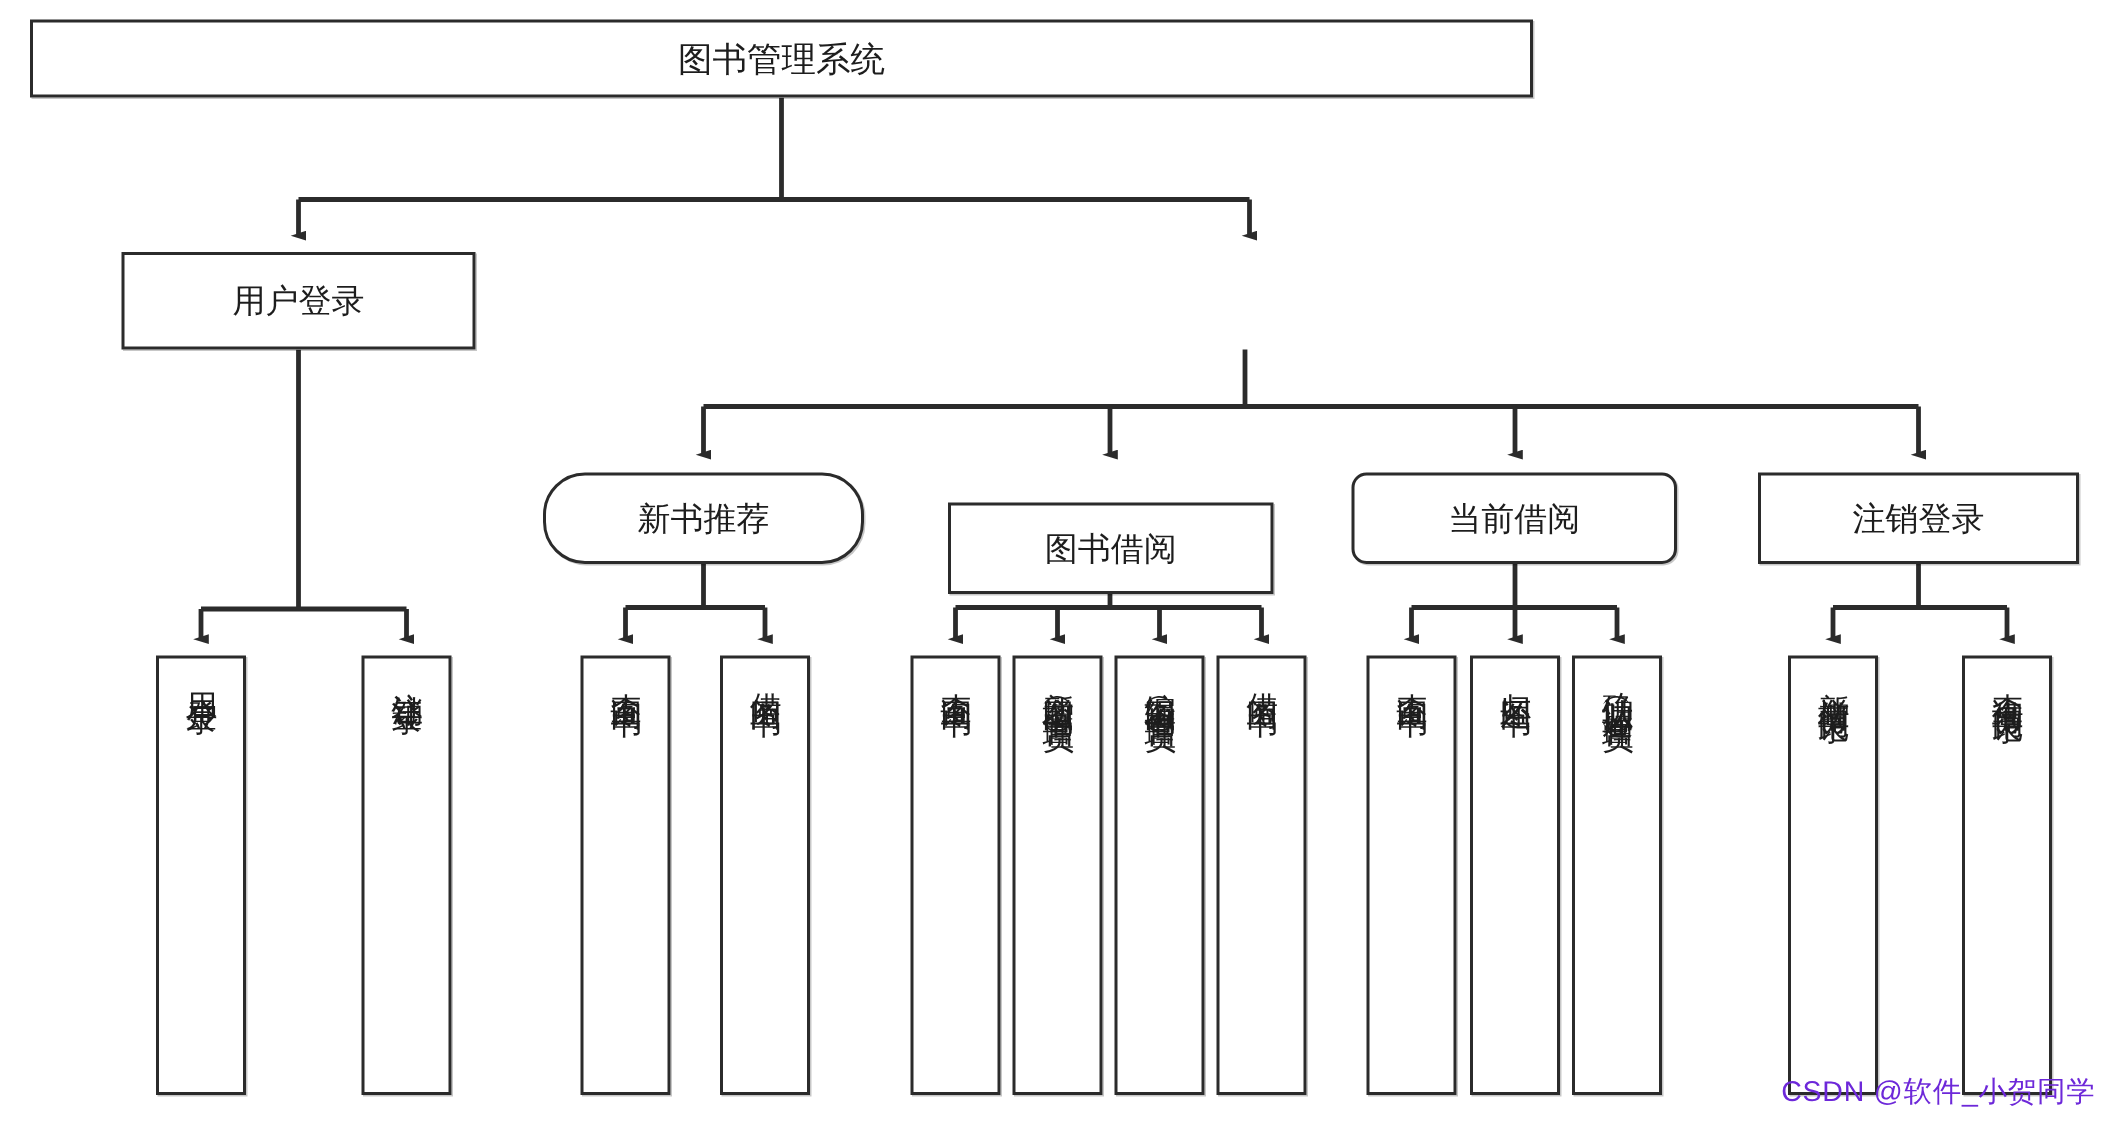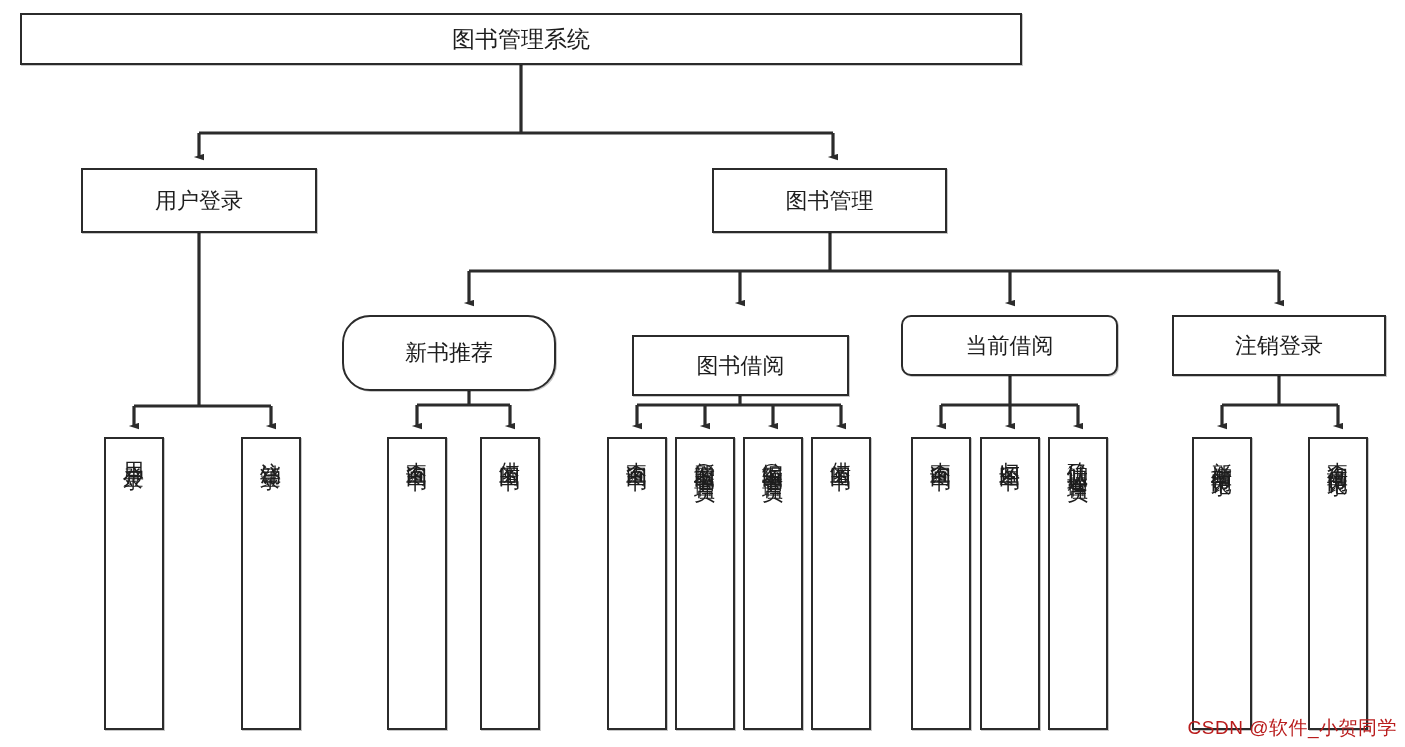--- a/index.html
+++ b/index.html
@@ -71,21 +71,21 @@
     letter-spacing: 3px;
     line-height: 1;
     white-space: nowrap;
   }
 
   .watermark {
     position: absolute;
     right: 8px;
     bottom: 6px;
     font-size: 19px;
-    color: #b91c1c;
+    color: #6d28d9;
     letter-spacing: 0.5px;
     white-space: nowrap;
   }
 </style>
 </head>
 <body>
 
 <div id="diagram-canvas">
 
   <svg id="edge-layer" viewBox="0 0 1405 747" width="1405" height="747">
@@ -139,25 +139,22 @@
     </g>
   </svg>
 
   <div class="node root" style="left:20px; top:13px; width:1002px; height:52px;">
     <span class="node-label">图书管理系统</span>
   </div>
 
   <div class="node level2" style="left:81px; top:168px; width:236px; height:65px;">
     <span class="node-label">用户登录</span>
   </div>
-  <div class="node level2" style="left:712px; top:168px; width:235px; height:65px;">
-    <span class="node-label">图书管理</span>
-  </div>
-
-  <div class="node level3" style="left:342px; top:315px; width:214px; height:76px;border-radius:28px;">
+
+  <div class="node level3" style="left:362px; top:315px; width:214px; height:61px;border-radius:28px;">
     <span class="node-label">新书推荐</span>
   </div>
   <div class="node level3" style="left:632px; top:315px; width:217px; height:61px;margin-top:20px;">
     <span class="node-label">图书借阅</span>
   </div>
   <div class="node level3" style="left:901px; top:315px; width:217px; height:61px;border-radius:10px;">
     <span class="node-label">当前借阅</span>
   </div>
   <div class="node level3" style="left:1172px; top:315px; width:214px; height:61px;">
     <span class="node-label">注销登录</span>

